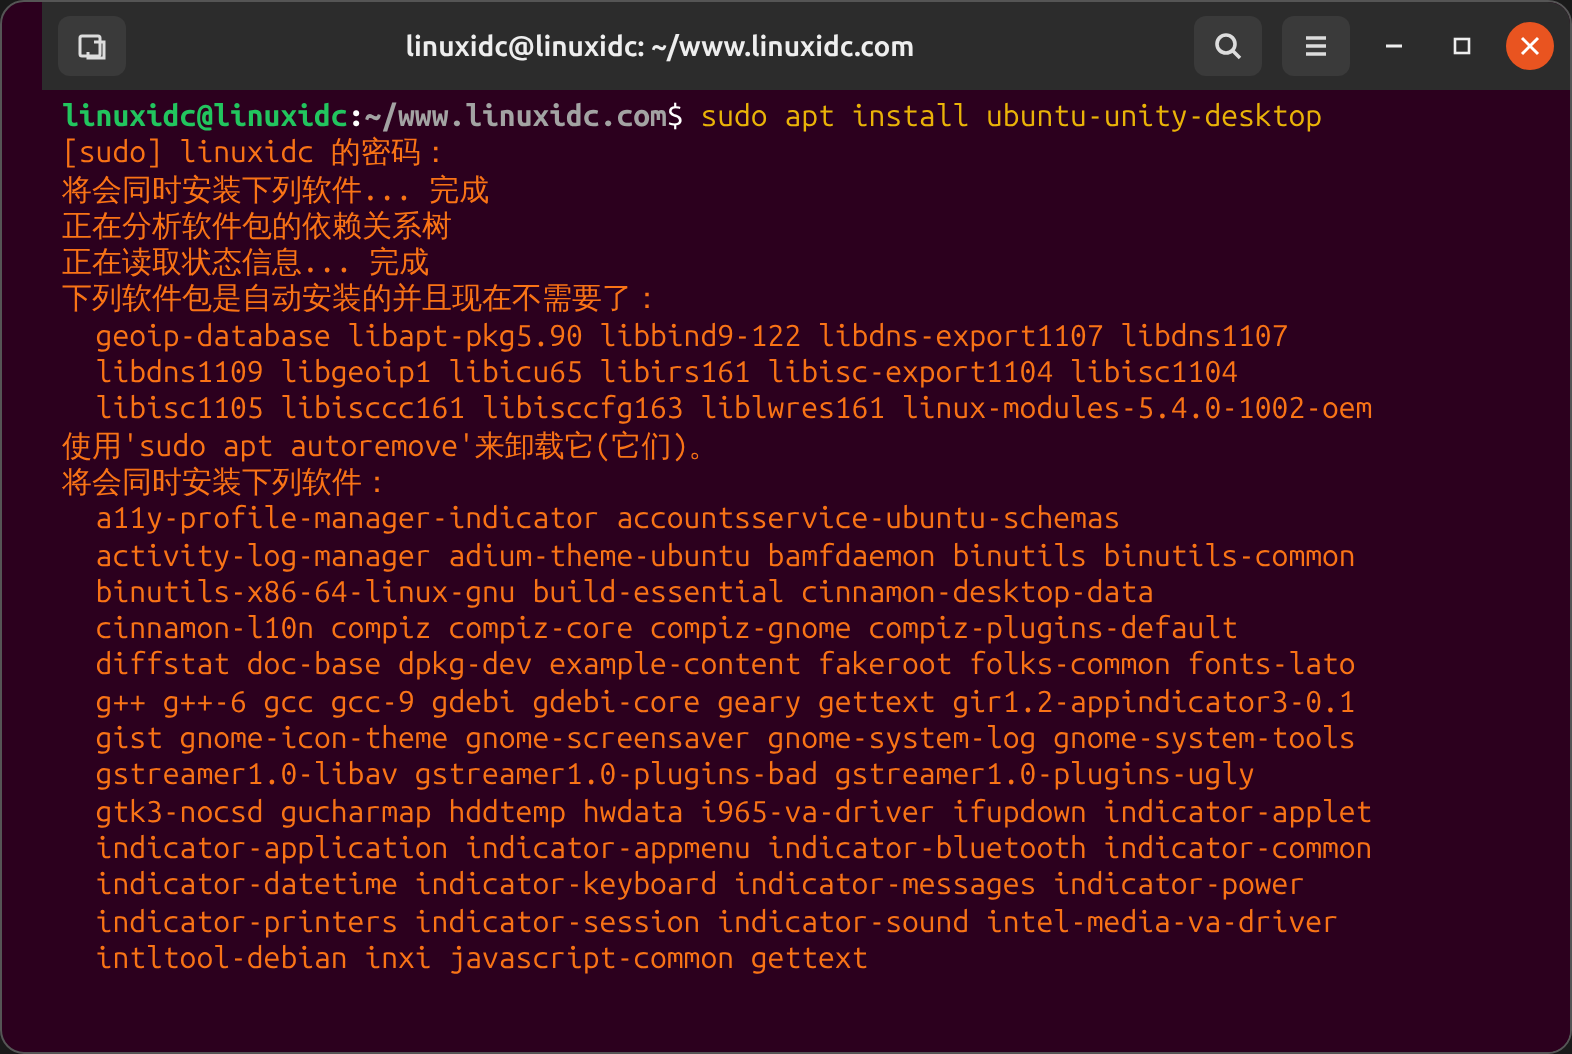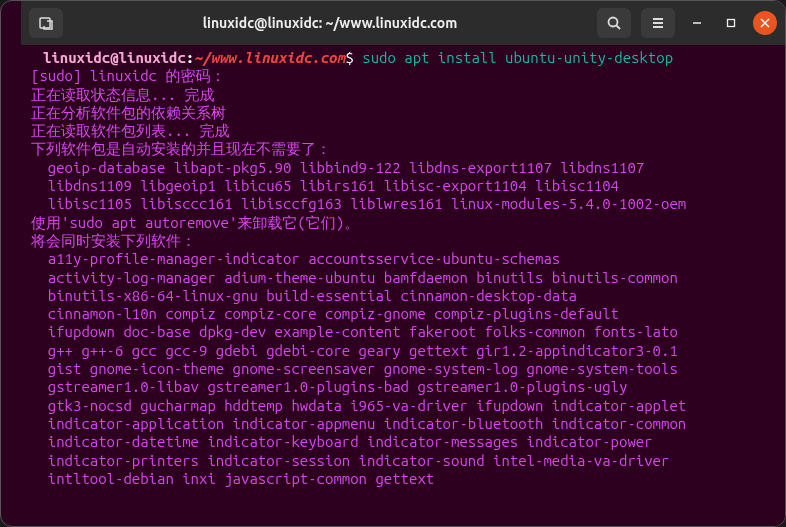--- a/index.html
+++ b/index.html
@@ -85,26 +85,26 @@
       flex: 1;
       background: #2c001e;
       padding: 4px 10px;
       font-family: "Ubuntu Mono", "DejaVu Sans Mono", monospace;
       font-size: 15px;
       line-height: 1.22;
       color: #fff;
       overflow: hidden;
       white-space: pre;
     }
-    .prompt-user { color: #f9a8d4; font-weight: bold; margin-left: 12px; }
+    .prompt-user { color: #22c55e; font-weight: bold; }
     .prompt-colon { color: #fff; font-weight: bold;}
-    .prompt-path { color: #ef4444; font-weight: bold; font-style: italic;}
+    .prompt-path { color: #a3a3a3; font-weight: bold;}
     .prompt-dollar { color: #fff; }
-    .cmd { color: #14b8a6; }
-    .line { color: #d946ef; }
+    .cmd { color: #eab308; }
+    .line { color: #f97316; }
   </style>
 </head>
 <body>
 
 <div class="window">
   <div class="titlebar">
     <div class="titlebar-left">
       <div class="titlebar-btn">
         <svg viewBox="0 0 16 16" fill="none" stroke="currentColor" stroke-width="1.5">
           <rect x="2" y="3" width="10" height="10" rx="1"></rect>
@@ -141,34 +141,34 @@
         <svg viewBox="0 0 10 10" stroke="currentColor" stroke-width="1.5">
           <line x1="1" y1="1" x2="9" y2="9"></line>
           <line x1="9" y1="1" x2="1" y2="9"></line>
         </svg>
       </div>
     </div>
   </div>
 
   <div class="terminal"><span class="prompt-user">linuxidc@linuxidc</span><span class="prompt-colon">:</span><span class="prompt-path">~/www.linuxidc.com</span><span class="prompt-dollar">$</span> <span class="cmd">sudo apt install ubuntu-unity-desktop</span>
 <span class="line">[sudo] linuxidc 的密码：</span>
+<span class="line">将会同时安装下列软件... 完成</span>
+<span class="line">正在分析软件包的依赖关系树</span>
 <span class="line">正在读取状态信息... 完成</span>
-<span class="line">正在分析软件包的依赖关系树</span>
-<span class="line">正在读取软件包列表... 完成</span>
 <span class="line">下列软件包是自动安装的并且现在不需要了：</span>
 <span class="line">  geoip-database libapt-pkg5.90 libbind9-122 libdns-export1107 libdns1107</span>
 <span class="line">  libdns1109 libgeoip1 libicu65 libirs161 libisc-export1104 libisc1104</span>
 <span class="line">  libisc1105 libisccc161 libisccfg163 liblwres161 linux-modules-5.4.0-1002-oem</span>
 <span class="line">使用'sudo apt autoremove'来卸载它(它们)。</span>
 <span class="line">将会同时安装下列软件：</span>
 <span class="line">  a11y-profile-manager-indicator accountsservice-ubuntu-schemas</span>
 <span class="line">  activity-log-manager adium-theme-ubuntu bamfdaemon binutils binutils-common</span>
 <span class="line">  binutils-x86-64-linux-gnu build-essential cinnamon-desktop-data</span>
 <span class="line">  cinnamon-l10n compiz compiz-core compiz-gnome compiz-plugins-default</span>
-<span class="line">  ifupdown doc-base dpkg-dev example-content fakeroot folks-common fonts-lato</span>
+<span class="line">  diffstat doc-base dpkg-dev example-content fakeroot folks-common fonts-lato</span>
 <span class="line">  g++ g++-6 gcc gcc-9 gdebi gdebi-core geary gettext gir1.2-appindicator3-0.1</span>
 <span class="line">  gist gnome-icon-theme gnome-screensaver gnome-system-log gnome-system-tools</span>
 <span class="line">  gstreamer1.0-libav gstreamer1.0-plugins-bad gstreamer1.0-plugins-ugly</span>
 <span class="line">  gtk3-nocsd gucharmap hddtemp hwdata i965-va-driver ifupdown indicator-applet</span>
 <span class="line">  indicator-application indicator-appmenu indicator-bluetooth indicator-common</span>
 <span class="line">  indicator-datetime indicator-keyboard indicator-messages indicator-power</span>
 <span class="line">  indicator-printers indicator-session indicator-sound intel-media-va-driver</span>
 <span class="line">  intltool-debian inxi javascript-common gettext</span></div>
 </div>
 

